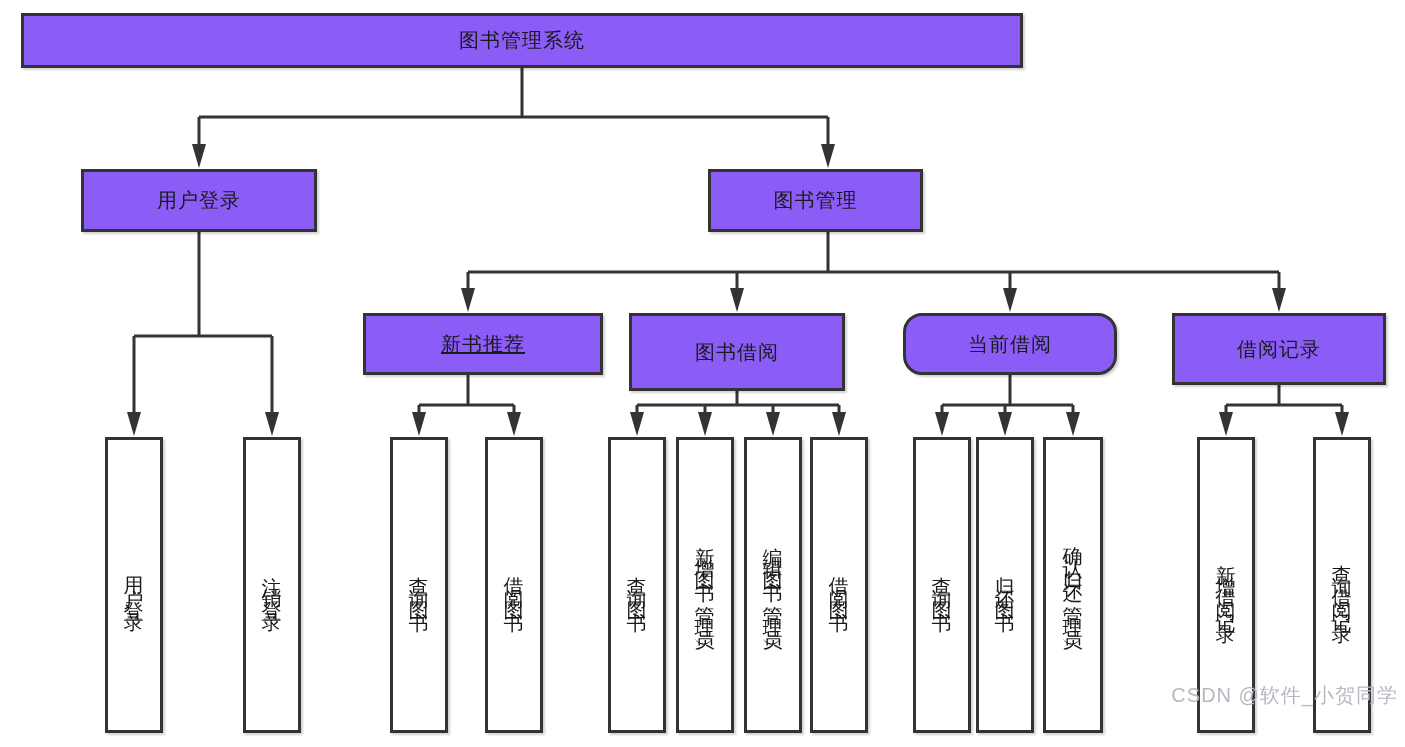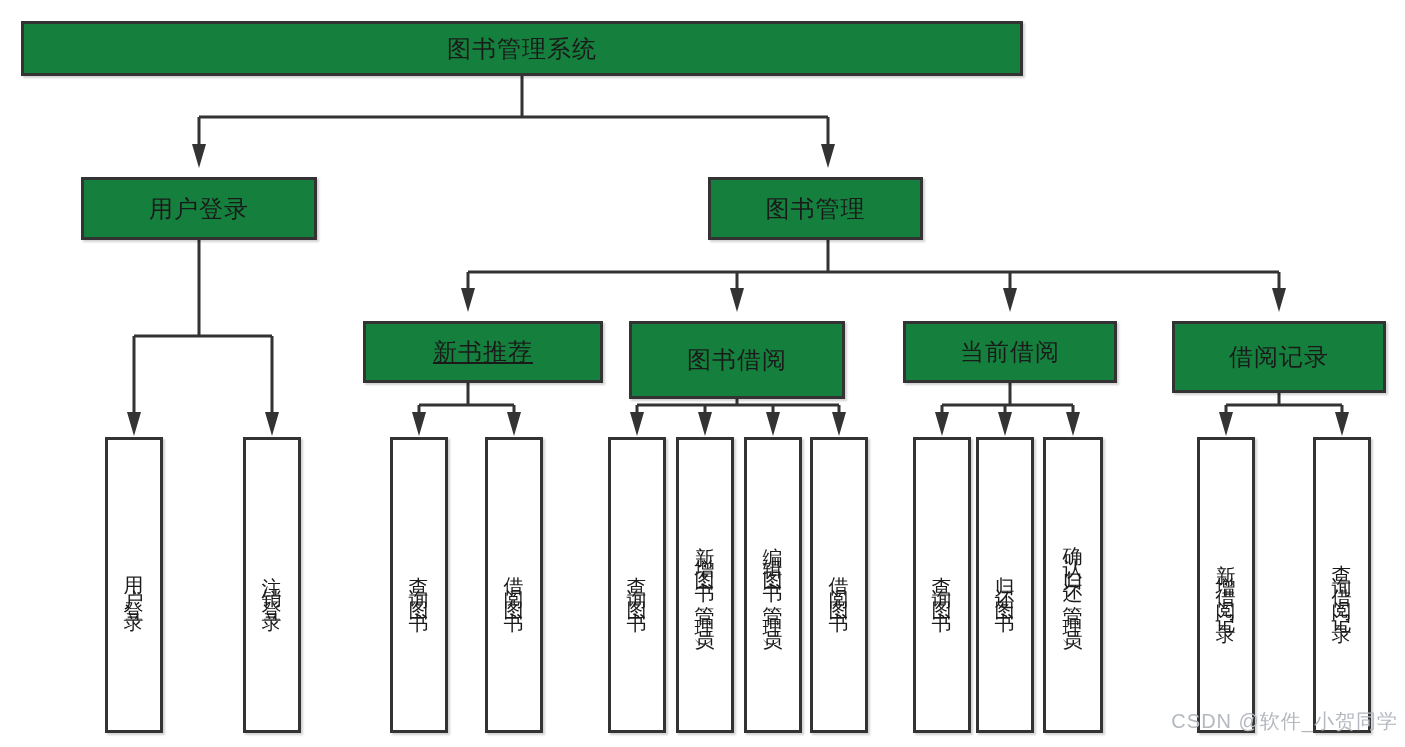--- a/index.html
+++ b/index.html
@@ -15,29 +15,28 @@
   #wires {
     position: absolute;
     left: 0; top: 0;
     width: 1405px; height: 747px;
     z-index: 1;
   }
   .hbox {
     position: absolute;
     box-sizing: border-box;
     border: 3px solid #333333;
-    background: #15803d;
+    background: #8b5cf6;
     display: flex;
     align-items: center;
     justify-content: center;
-    font-size: 24px;
+    font-size: 20px;
     letter-spacing: 1px;
     z-index: 2;
     box-shadow: 2px 2px 2px rgba(0,0,0,0.18);
-    margin-top: 8px;
   }
   .vbox {
     position: absolute;
     box-sizing: border-box;
     border: 3px solid #333333;
     background: #ffffff;
     display: flex;
     align-items: center;
     justify-content: center;
     top: 437px;
@@ -49,21 +48,21 @@
   .vbox .vtext {
     writing-mode: vertical-rl;
     text-orientation: mixed;
     font-size: 20px;
     letter-spacing: 12px;
     line-height: 1;
     white-space: nowrap;
   }
   .watermark {
     position: absolute;
-    top: 708px;
+    top: 682px;
     right: 7px;
     font-size: 20px;
     color: #b4b8bf;
     letter-spacing: 1px;
     z-index: 5;
     pointer-events: none;
   }
 </style>
 </head>
 <body>
@@ -110,21 +109,21 @@
     </g>
   </svg>
 
   <div class="hbox" style="left:21px; top:13px; width:1002px; height:55px;">图书管理系统</div>
 
   <div class="hbox" style="left:81px; top:169px; width:236px; height:63px;">用户登录</div>
   <div class="hbox" style="left:708px; top:169px; width:215px; height:63px;">图书管理</div>
 
   <div class="hbox" style="left:363px; top:313px; width:240px; height:62px;text-decoration:underline;">新书推荐</div>
   <div class="hbox" style="left:629px; top:313px; width:216px; height:78px;">图书借阅</div>
-  <div class="hbox" style="left:903px; top:313px; width:214px; height:62px;">当前借阅</div>
+  <div class="hbox" style="left:903px; top:313px; width:214px; height:62px;border-radius:19px;">当前借阅</div>
   <div class="hbox" style="left:1172px; top:313px; width:214px; height:72px;">借阅记录</div>
 
   <div class="vbox" style="left:105px;">
     <span class="vtext">用户登录</span>
   </div>
   <div class="vbox" style="left:243px;">
     <span class="vtext">注销登录</span>
   </div>
 
   <div class="vbox" style="left:390px;">

